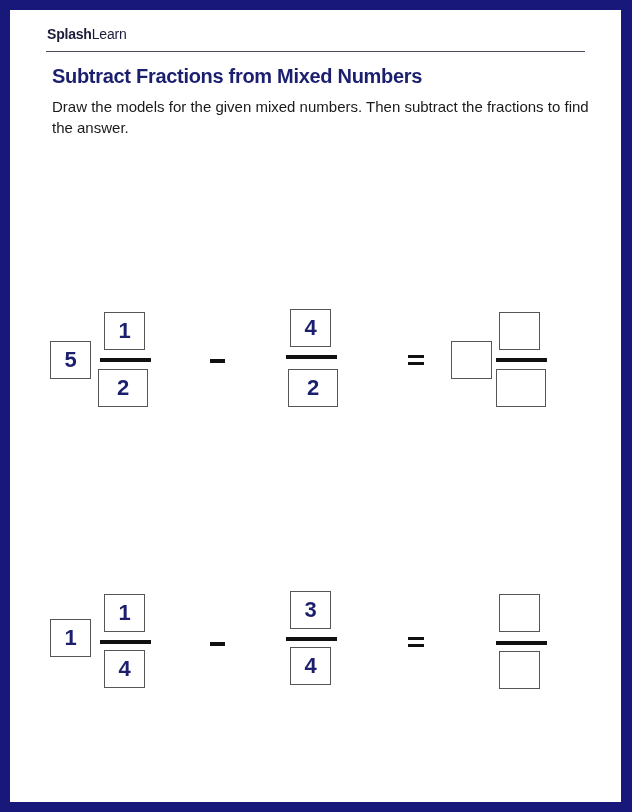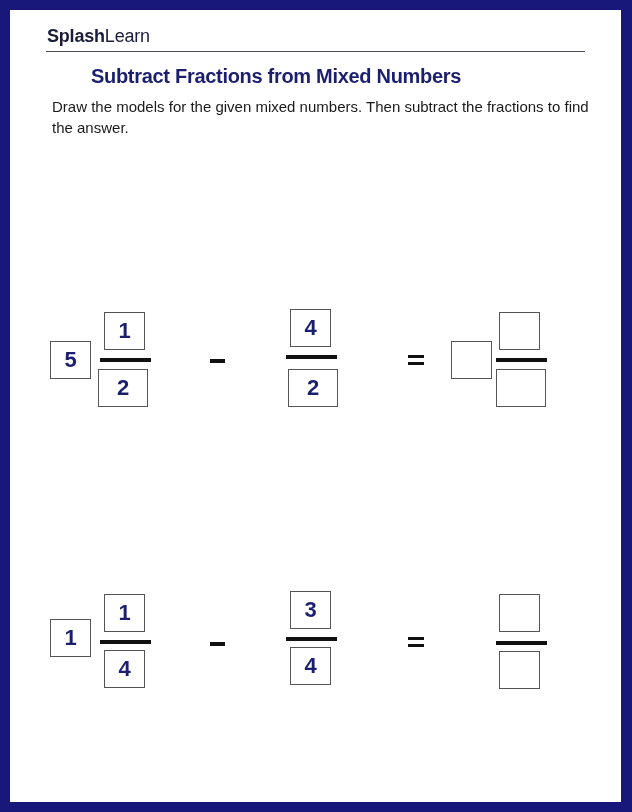--- a/index.html
+++ b/index.html
@@ -12,40 +12,39 @@
     }
     .page {
       position: absolute;
       left: 10px; top: 10px;
       width: 611px; height: 792px;
       background: #ffffff;
     }
     .logo {
       position: absolute;
       left: 37px; top: 16px;
-      font-size: 18px;
+      font-size: 14px;
       color: #1b1b3a;
       letter-spacing: -0.2px;
     }
     .logo .bold { font-weight: bold; }
     .logo .light { font-weight: normal; }
     .divider {
       position: absolute;
       left: 36px; top: 41px;
       width: 539px; height: 1px;
       background: #4a4a5a;
     }
     .title {
       position: absolute;
       left: 42px; top: 55px;
       font-size: 20px;
       font-weight: bold;
       color: #1b1f6e;
       letter-spacing: -0.3px;
-      margin-left: 39px;
     }
     .instructions {
       position: absolute;
       left: 42px; top: 86px;
       width: 540px;
       font-size: 15px;
       line-height: 21px;
       color: #1a1a1a;
     }
     .box {

